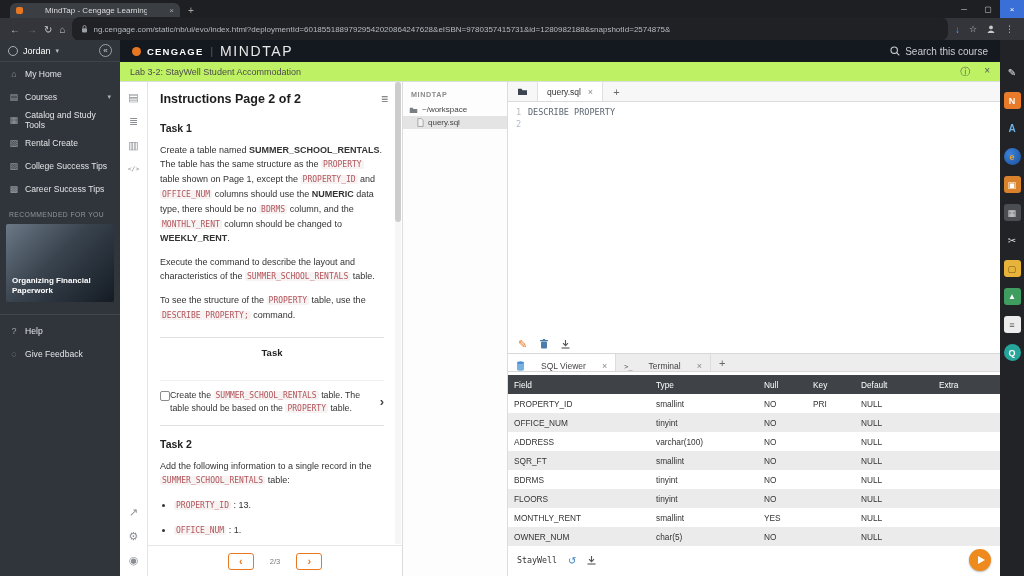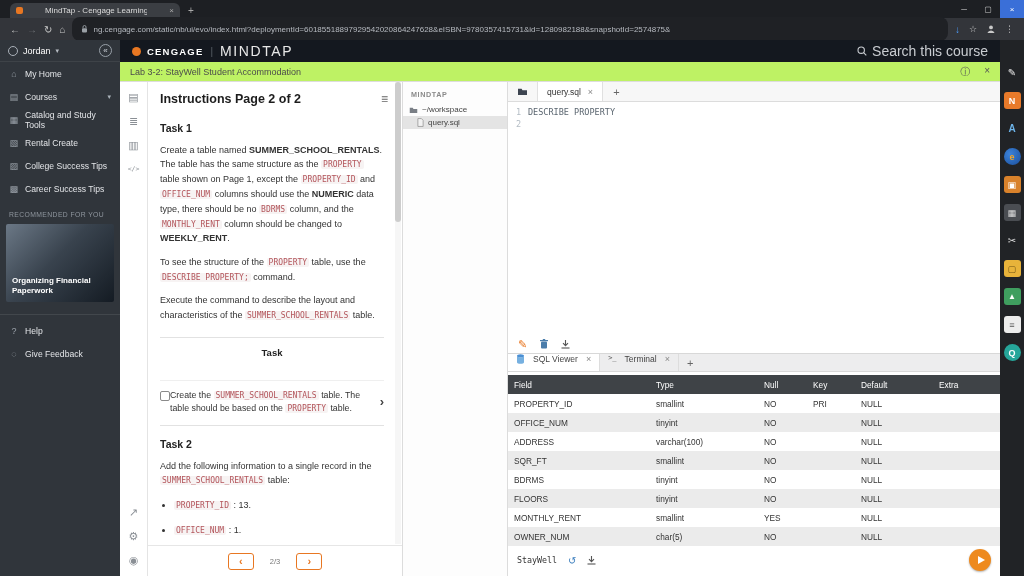--- a/index.html
+++ b/index.html
@@ -25,21 +25,21 @@
 .ubar-icons{display:flex;gap:9px;align-items:center}
 .dl-blue{color:#4d9fff;font-size:10px;font-weight:bold}
 .ubar-icons .g{color:#c9c9c9;font-size:9px}
 
 
 .appheader{position:absolute;left:120px;top:40px;width:880px;height:22px;background:#14181f;display:flex;align-items:center;padding:0 12px;z-index:2}
 .brandmark{width:9px;height:9px;border-radius:50%;background:#e87722;margin-right:6px;flex:none}
 .brand{color:#fff;font-weight:bold;font-size:9.5px;letter-spacing:1.2px}
 .brand-div{color:#5a6068;margin:0 7px;font-size:10px}
 .product{color:#e8e8e8;font-size:14px;letter-spacing:1.6px}
-.search{margin-left:auto;display:flex;align-items:center;gap:5px;color:#c9ccd1;font-size:14px}
+.search{margin-left:auto;display:flex;align-items:center;gap:5px;color:#c9ccd1;font-size:10px}
 
 
 .sidebar{position:absolute;left:0;top:40px;width:120px;height:536px;background:#30353b;z-index:1}
 .user-row{height:22px;display:flex;align-items:center;gap:5px;padding:0 8px;border-bottom:1px solid rgba(255,255,255,.07)}
 .avatar{width:10px;height:10px;border-radius:50%;border:1px solid #a9b0b8;flex:none}
 .user-name{color:#fff;font-size:9px}
 .user-caret{color:#b6bcc3;font-size:7px}
 .collapse-btn{margin-left:auto;width:13px;height:13px;border:1px solid #98a0a8;border-radius:50%;color:#cfd4da;font-size:8px;line-height:11px;text-align:center}
 .side-item{display:flex;align-items:center;gap:6px;height:23px;padding:0 9px;color:#e3e5e8;font-size:8.6px}
 .sicon{color:#9aa1a9;font-size:9px;width:10px;text-align:center;flex:none}
@@ -101,21 +101,21 @@
 .code{position:absolute;left:508px;top:102px;width:492px;height:233px;background:#fff;font-family:"DejaVu Sans Mono",monospace;padding-top:4px}
 .code-line{display:flex;height:12px;align-items:center}
 .ln{width:20px;text-align:right;color:#b3bcc4;font-size:8.5px;padding-right:7px;flex:none}
 .code-text{font-size:8.5px;color:#5b6670}
 .editor-actions{position:absolute;left:508px;top:335px;width:492px;height:18px;display:flex;align-items:center;gap:13px;padding:0 10px;background:#fff}
 .act-pencil{color:#E87722;font-size:11px}
 
 
 .bottom-panel{position:absolute;left:508px;top:353px;width:492px;height:223px;background:#fff}
 .panel-tabs{height:19px;background:#ededee;border-top:1px solid #d8d8d8;border-bottom:1px solid #d8d8d8;display:flex;align-items:stretch}
-.ptab{display:flex;align-items:flex-start;gap:8px;padding:0 8px;font-size:8.5px;color:#444;border-right:1px solid #ddd}
+.ptab{display:flex;align-items:flex-end;gap:16px;padding:0 8px;font-size:8.5px;color:#444;border-right:1px solid #ddd}
 .ptab.active{background:#fff}
 .ptab-close{color:#888;font-size:9px}
 .term-icon{font-family:"DejaVu Sans Mono",monospace;font-size:7px;color:#555}
 .ptab-add{align-self:center;margin-left:8px;color:#666;font-size:11px}
 .sqltable{width:100%;border-collapse:collapse;table-layout:fixed;margin-top:3px}
 .sqltable th{background:#3f4347;color:#fff;font-weight:normal;font-size:8.3px;text-align:left;height:19px;padding:0 6px;overflow:hidden}
 .sqltable td{font-size:8.3px;color:#333;height:19px;padding:0 6px;overflow:hidden;white-space:nowrap}
 .sqltable tbody tr:nth-child(even){background:#ebebeb}
 .panel-footer{position:absolute;left:0;bottom:2px;width:100%;height:28px;display:flex;align-items:center;gap:11px;padding:0 9px;background:#fff}
 .db-label{font-size:8.3px;color:#333;font-family:"DejaVu Sans Mono",monospace}
@@ -261,22 +261,22 @@
   </div>
 
   <section class="instructions">
     <div class="inst-head">
       <h1 class="inst-title">Instructions Page 2 of 2</h1>
       <span class="inst-menu">≡</span>
     </div>
     <div class="inst-body">
       <h2>Task 1</h2>
       <p><span>Create a table named </span><span class="rt-b">SUMMER_SCHOOL_RENTALS</span><span>. The table has the same structure as the </span><span class="rt-code">PROPERTY</span><span> table shown on </span><span class="rt-i">Page 1</span><span>, except the </span><span class="rt-code">PROPERTY_ID</span><span> and </span><span class="rt-code">OFFICE_NUM</span><span> columns should use the </span><span class="rt-b">NUMERIC</span><span> data type, there should be no </span><span class="rt-code">BDRMS</span><span> column, and the </span><span class="rt-code">MONTHLY_RENT</span><span> column should be changed to </span><span class="rt-b">WEEKLY_RENT</span><span>.</span></p>
+      <p><span>Execute the command to describe the layout and characteristics of the </span><span class="rt-code">SUMMER_SCHOOL_RENTALS</span><span> table.</span></p>
       <p><span>To see the structure of the </span><span class="rt-code">PROPERTY</span><span> table, use the </span><span class="rt-code">DESCRIBE PROPERTY;</span><span> command.</span></p>
-      <p><span>Execute the command to describe the layout and characteristics of the </span><span class="rt-code">SUMMER_SCHOOL_RENTALS</span><span> table.</span></p>
       <div class="task-box">
         <div class="task-box-head">Task</div>
         <div class="task-row">
           <span class="checkbox"></span>
           <span class="task-text"><span>Create the </span><span class="rt-code">SUMMER_SCHOOL_RENTALS</span><span> table. The table should be based on the </span><span class="rt-code">PROPERTY</span><span> table.</span></span>
           <span class="task-chevron">›</span>
         </div>
       </div>
       <h2>Task 2</h2>
       <p><span>Add the following information to a single record in the </span><span class="rt-code">SUMMER_SCHOOL_RENTALS</span><span> table:</span></p>

